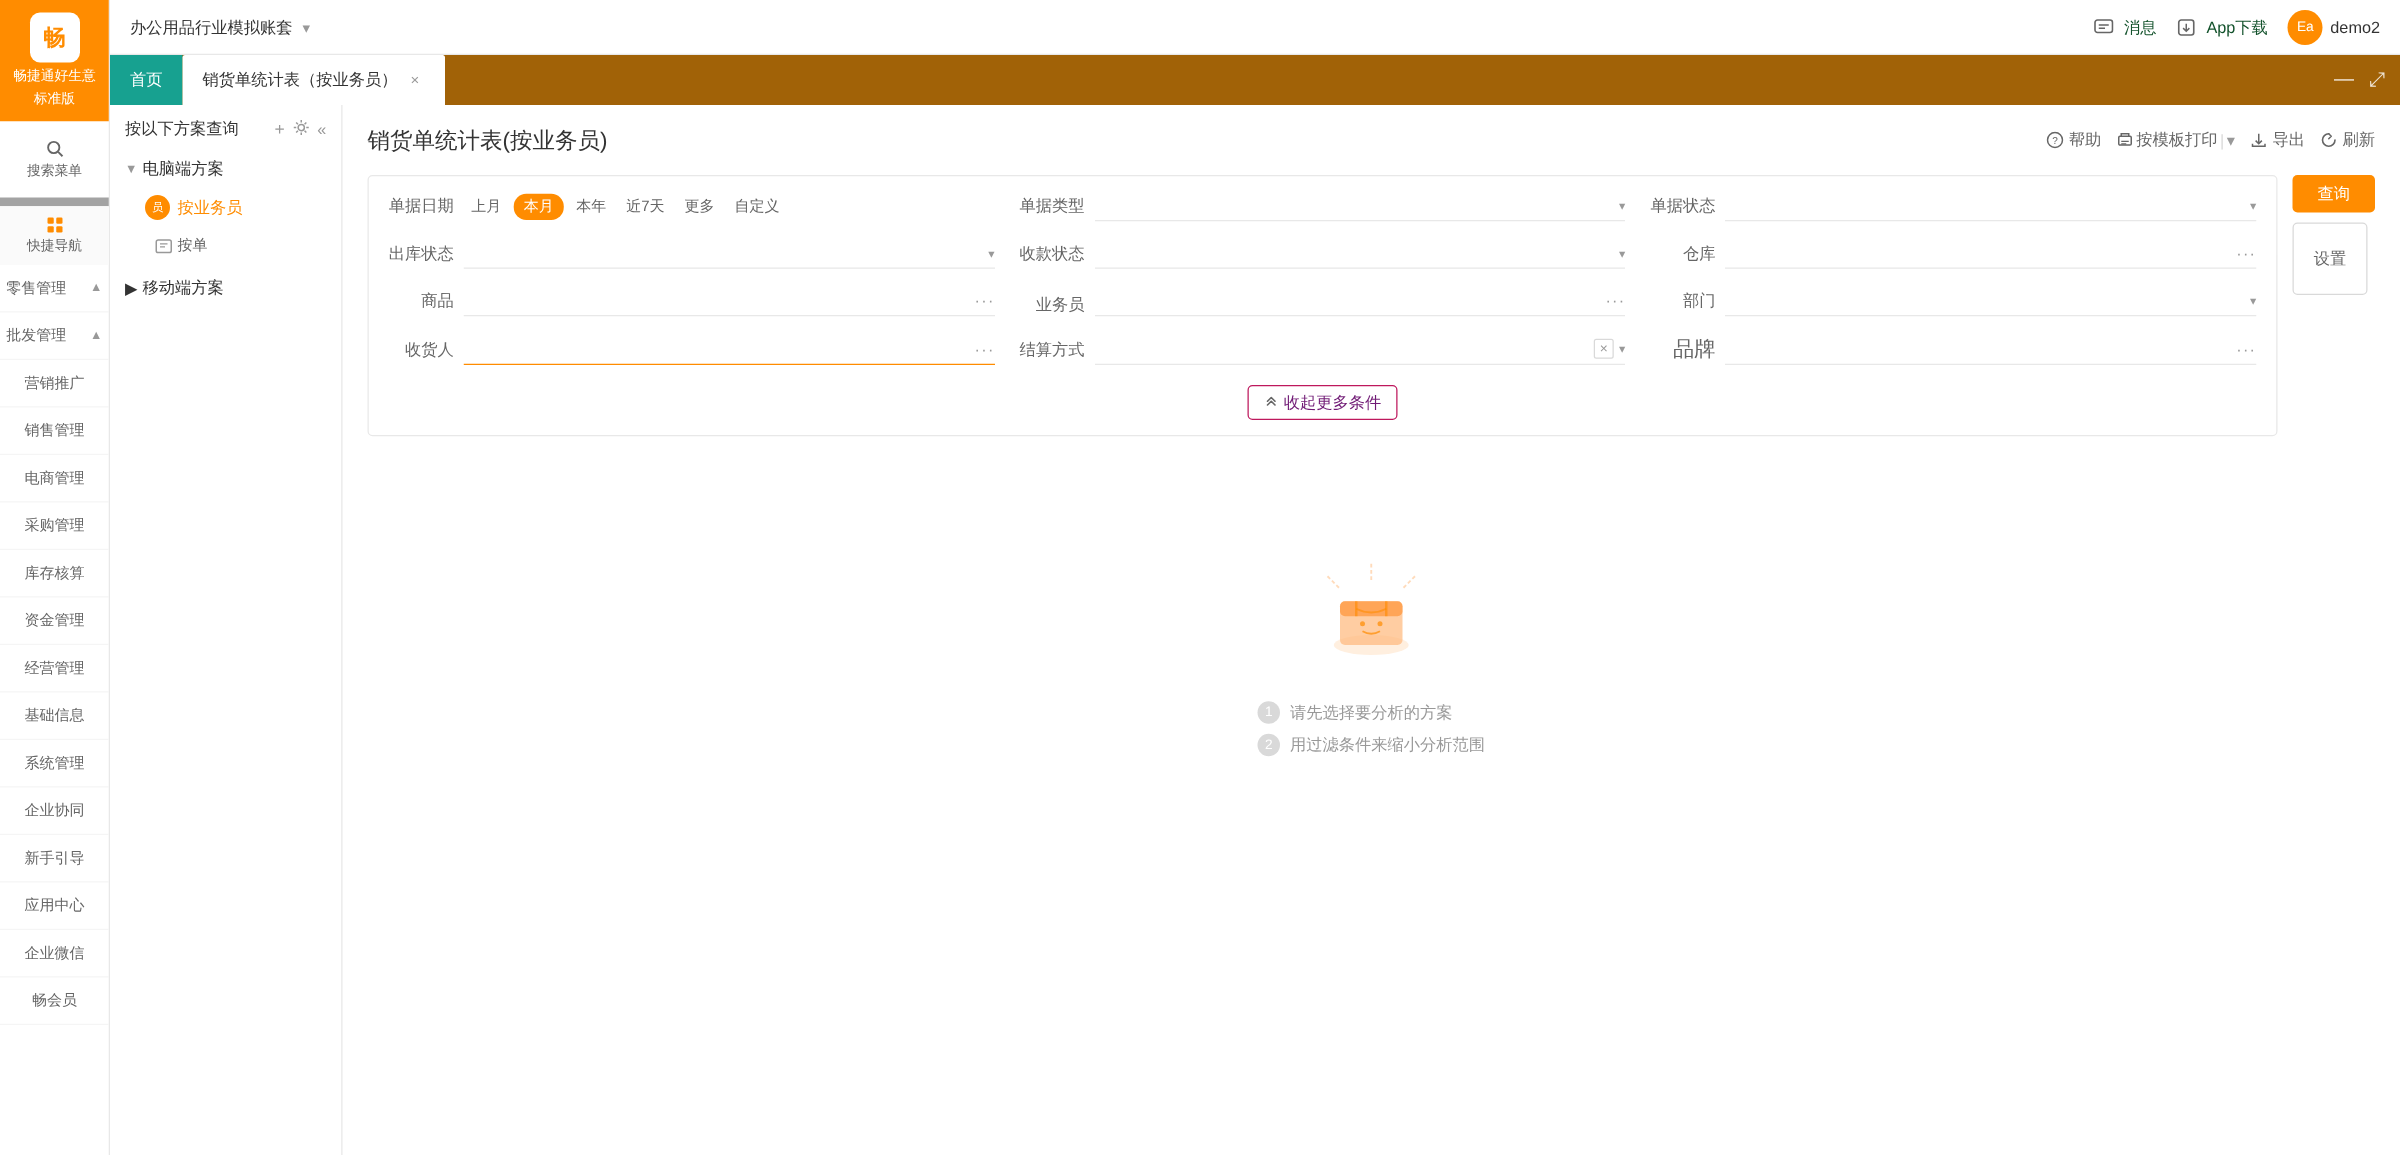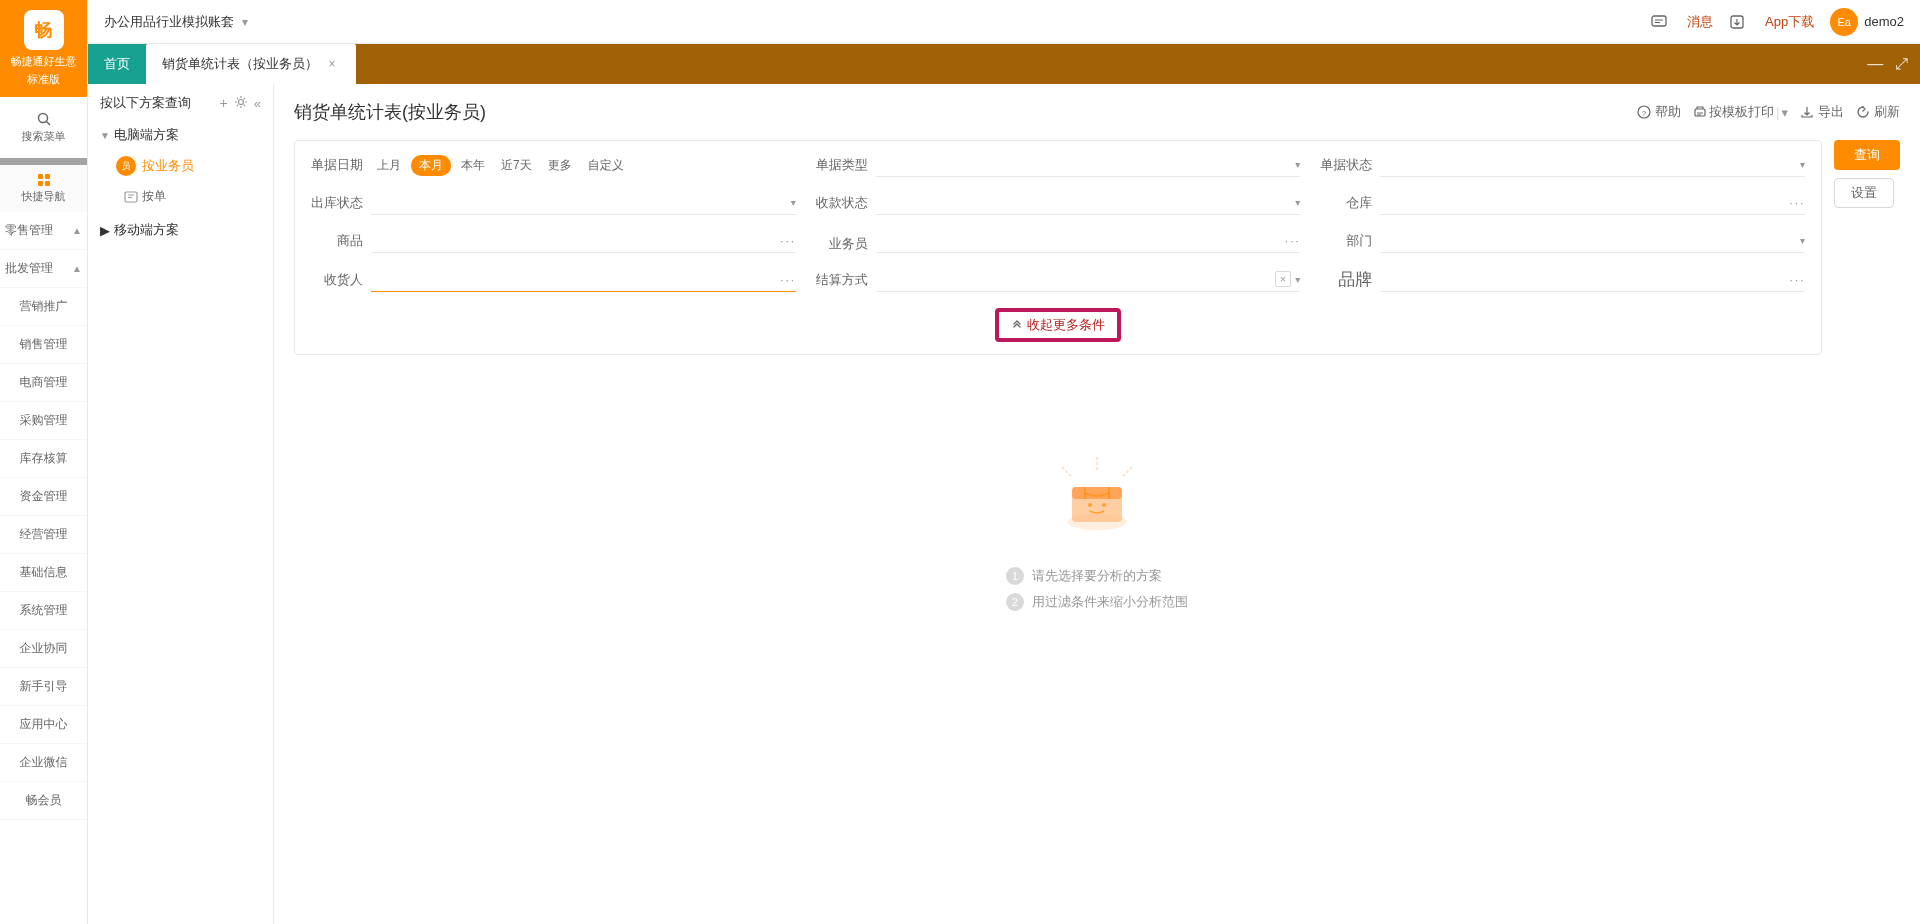--- a/index.html
+++ b/index.html
@@ -19,21 +19,21 @@
 
     
     .main { flex: 1; display: flex; flex-direction: column; overflow: hidden; }
 
     
     .topbar { height: 44px; background: #fff; display: flex; align-items: center; justify-content: space-between; padding: 0 16px; border-bottom: 1px solid #e8e8e8; flex-shrink: 0; }
     .topbar-left { display: flex; align-items: center; gap: 8px; }
     .topbar-title { font-size: 13px; color: #333; }
     .topbar-dropdown { color: #999; cursor: pointer; font-size: 12px; }
     .topbar-right { display: flex; align-items: center; gap: 16px; }
-    .topbar-action { display: flex; align-items: center; gap: 20px; color: #c2410c; cursor: pointer; font-size: 13px; }
+    .topbar-action { display: flex; align-items: center; gap: 8px; color: #14532d; cursor: pointer; font-size: 13px; }
     .topbar-user { display: flex; align-items: center; gap: 6px; cursor: pointer; }
     .topbar-avatar { width: 28px; height: 28px; border-radius: 50%; background: #ff8c00; display: flex; align-items: center; justify-content: center; color: #fff; font-size: 12px; overflow: hidden; }
     .topbar-username { font-size: 13px; color: #333; }
 
     
     .tabbar { height: 40px; background: #a16207; display: flex; align-items: center; padding: 0 0 0 0; flex-shrink: 0; }
     .tab { display: flex; align-items: center; padding: 0 16px; height: 40px; cursor: pointer; font-size: 13px; color: rgba(255,255,255,0.85); gap: 6px; }
     .tab.home { background: #17a190; color: #fff; }
     .tab.active { background: #fff; color: #333; border-radius: 2px 2px 0 0; }
     .tab-close { width: 16px; height: 16px; display: flex; align-items: center; justify-content: center; border-radius: 50%; color: #999; font-size: 12px; }
@@ -68,26 +68,26 @@
 
     
     .filter-section { background: #fff; border: 1px solid #e8e8e8; border-radius: 4px; padding: 12px 16px; margin-bottom: 12px; }
     .date-tabs { display: flex; gap: 4px; align-items: center; }
     .date-tab { padding: 2px 6px; font-size: 12px; color: #666; cursor: pointer; border-radius: 2px; }
     .date-tab.active { background: #ff8c00; color: #fff; border-radius: 10px; padding: 2px 8px; }
     .date-range { font-size: 12px; color: #999; }
 
     
     .collapse-row { display: flex; justify-content: center; padding: 8px 0 0; }
-    .collapse-btn { display: flex; align-items: center; gap: 4px; color: #b91c1c; cursor: pointer; font-size: 13px; border: 4px solid #be185d; border-radius: 4px; padding: 4px 12px; background: #fff; }
+    .collapse-btn { display: flex; align-items: center; gap: 4px; color: #701a75; cursor: pointer; font-size: 13px; border: 1px solid #be185d; border-radius: 4px; padding: 4px 12px; background: #fff; }
 
     
     .action-btns { display: flex; gap: 8px; align-items: flex-start; flex-direction: column; flex-shrink: 0; }
     .btn-primary { background: #ff8c00; color: #fff; border: none; border-radius: 4px; padding: 6px 20px; font-size: 13px; cursor: pointer; }
-    .btn-default { background: #fff; color: #666; border: 1px solid #d9d9d9; border-radius: 4px; padding: 5px 16px; font-size: 13px; cursor: pointer; }
+    .btn-default { background: #fff; color: #666; border: 1px solid #d9d9d9; border-radius: 4px; padding: 19px 16px; font-size: 13px; cursor: pointer; }
 
     
     .filter-and-btn { display: flex; gap: 12px; }
     .filter-main { flex: 1; }
 
     
     .empty-state { display: flex; flex-direction: column; align-items: center; justify-content: center; padding: 80px 20px; }
     .empty-icon { width: 100px; height: 100px; margin-bottom: 20px; }
     .empty-tips { display: flex; flex-direction: column; gap: 8px; }
     .empty-tip { display: flex; align-items: center; gap: 8px; color: #999; font-size: 13px; }

